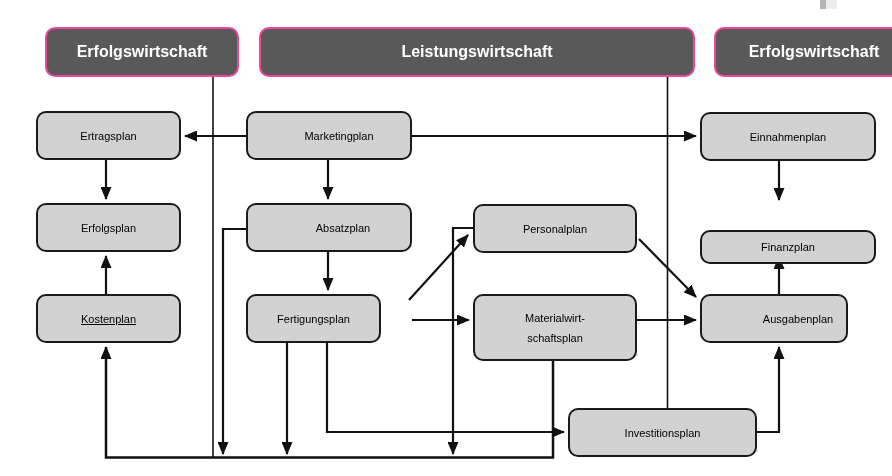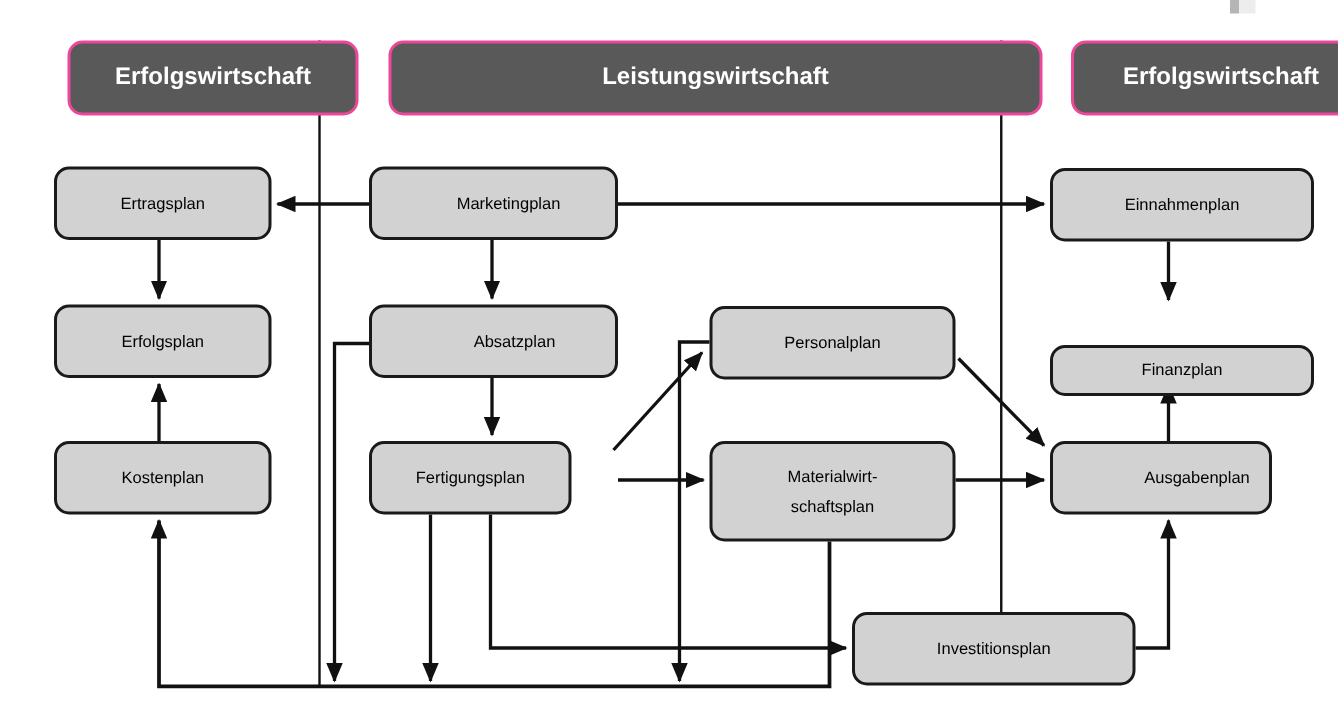--- a/index.html
+++ b/index.html
@@ -20,21 +20,21 @@
   }
   .artifact-dark{position:absolute;left:820px;top:0;width:6px;height:9px;background:#b5b5b5;}
   .artifact-light{position:absolute;left:826px;top:0;width:11px;height:9px;background:#ededed;}
   
   #h-erfolg{left:9px;top:27px;width:190px;}
   #h-leistung{left:223px;top:27px;width:432px;}
   #h-finanz{left:678px;top:27px;width:196px;}
   
   #n-ertragsplan{left:36px;top:111px;width:145px;height:49px;}
   #n-erfolgsplan{left:36px;top:203px;width:145px;height:49px;}
-  #n-kostenplan{left:36px;top:294px;width:145px;height:49px;}
+  #n-kostenplan{left:36px;top:294px;width:145px;height:49px;text-decoration:underline;}
   #n-marketingplan{left:246px;top:111px;width:166px;height:49px;padding-left:20px;}
   #n-absatzplan{left:246px;top:203px;width:166px;height:49px;padding-left:28px;}
   #n-fertigungsplan{left:246px;top:294px;width:135px;height:49px;}
   #n-personalplan{left:473px;top:204px;width:164px;height:49px;}
   #n-materialwirtschaftsplan{left:473px;top:294px;width:164px;height:67px;}
   #n-investitionsplan{left:568px;top:408px;width:189px;height:49px;}
   #n-einnahmenplan{left:700px;top:112px;width:176px;height:49px;}
   #n-finanzplan{left:700px;top:204px;width:176px;height:34px;margin-top:26px;}
   #n-ausgabenplan{left:700px;top:294px;width:148px;height:49px;padding-left:48px;}
 </style>

